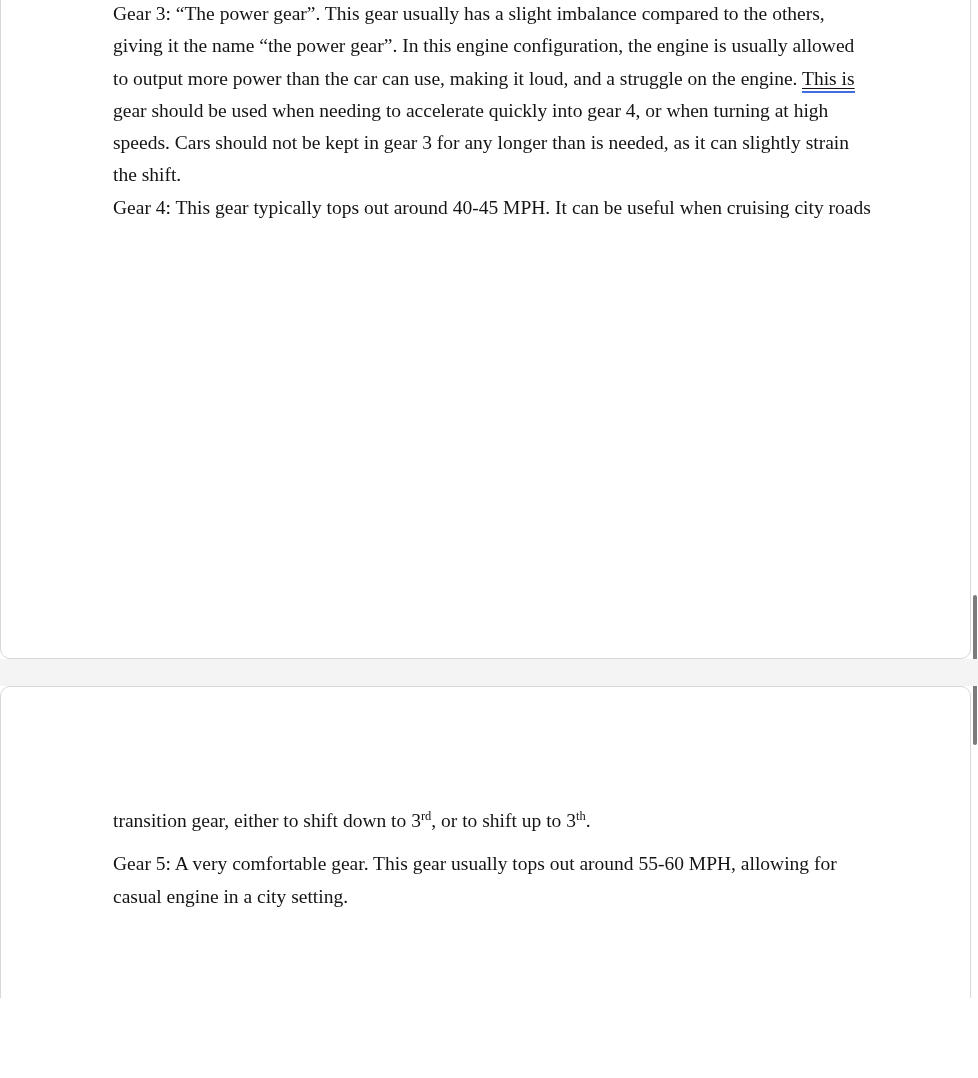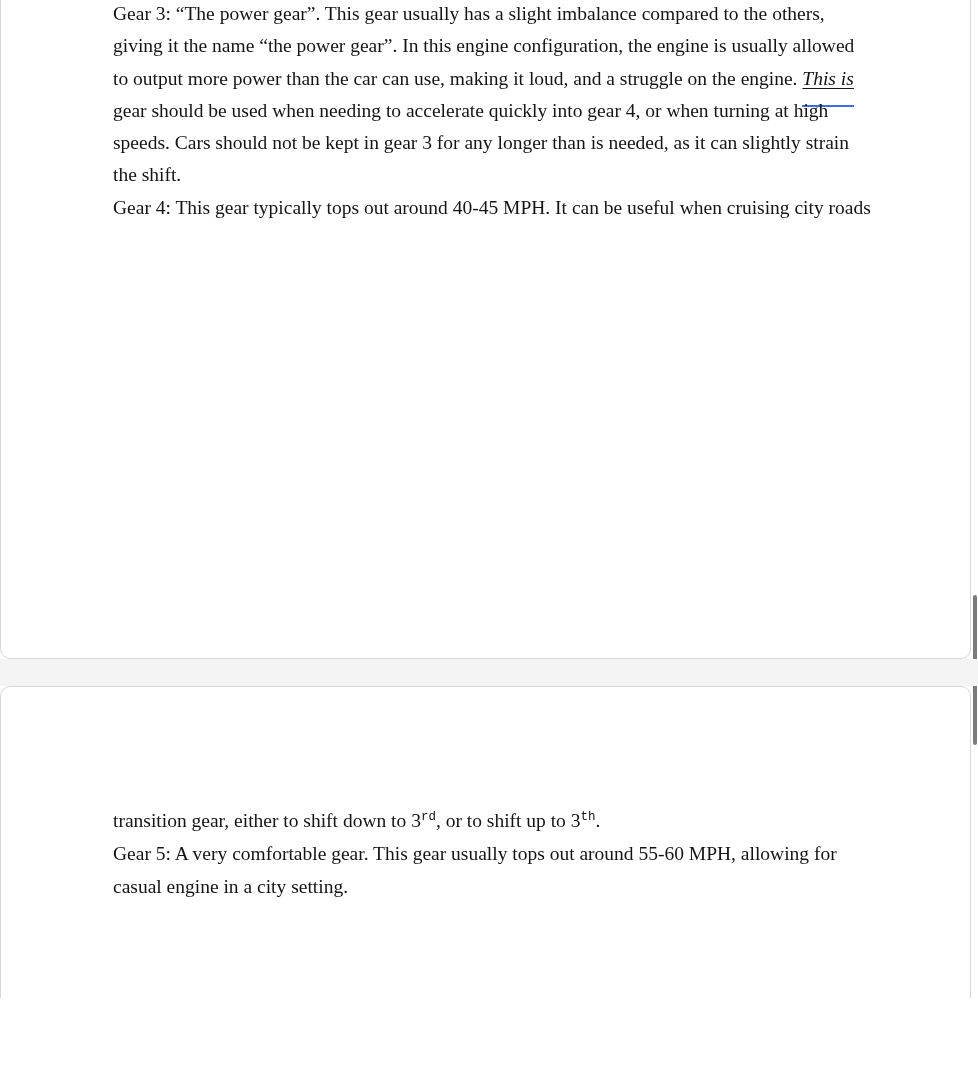--- a/index.html
+++ b/index.html
@@ -37,36 +37,34 @@
   .content {
     position: absolute;
     left: 112px;
     font-size: 19.5px;
     line-height: 32.3px;
     color: var(--text);
   }
   .content1 { top: 297px; }  
   .content2 { top: 118px; }
   .tline { white-space: pre; }
-  .para + .para { margin-top: 1px; }
+  .para + .para { margin-top: 11px; }
   .gram {
     text-decoration: underline;
     text-decoration-thickness: 1px;
     text-underline-offset: 3px;
     border-bottom: 2px solid var(--gram);
-    padding-bottom: 16px;
-    font-style: italic;
+    padding-bottom: 2px;
   }
   sup.seg {
     font-size: 0.64em;
     line-height: 0;
     vertical-align: baseline;
     position: relative;
     top: -0.55em;
-    font-family: Liberation Mono, monospace;
   }
   .thumb {
     position: absolute;
     right: 1px; width: 4px;
     top: 595px; height: 150px;
     background: var(--thumb);
     border-radius: 2px;
     z-index: 2;
   }
   .band {

